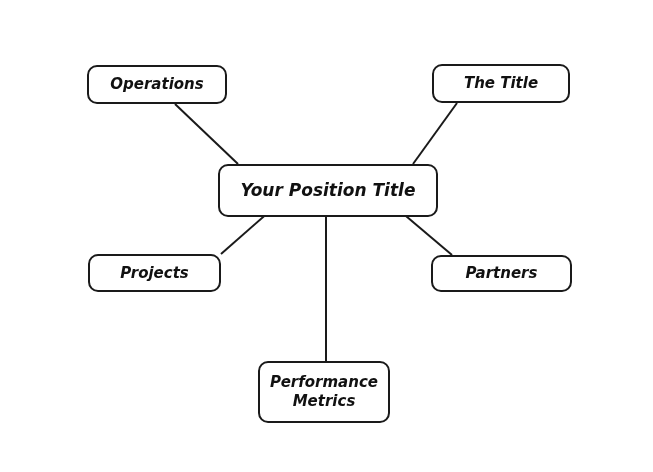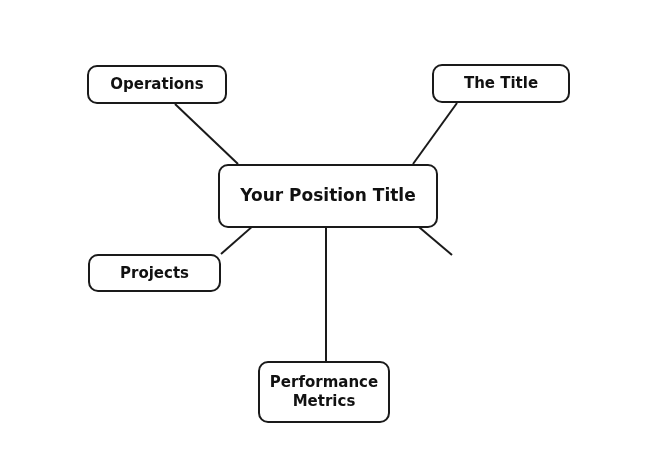--- a/index.html
+++ b/index.html
@@ -34,24 +34,25 @@
     border: 2px solid var(--line-color, #1a1a1a);
     border-radius: 10px;
     background: #ffffff;
     color: var(--text-color, #111111);
     font-weight: bold;
     display: flex;
     align-items: center;
     justify-content: center;
     text-align: center;
     line-height: 1.25;
+    font-style: italic;
   }
   .node-operations  { left: 87px;  top: 65px;  width: 140px; height: 39px; font-size: 15px; }
   .node-team        { left: 432px; top: 64px;  width: 138px; height: 39px; font-size: 15px; }
-  .node-center      { left: 218px; top: 164px; width: 220px; height: 64px; font-size: 17px; }
+  .node-center      { left: 218px; top: 164px; width: 220px; height: 53px; font-size: 17px; }
   .node-projects    { left: 88px;  top: 254px; width: 133px; height: 38px; font-size: 15px; }
   .node-partners    { left: 431px; top: 255px; width: 141px; height: 37px; font-size: 15px; }
   .node-performance { left: 258px; top: 361px; width: 132px; height: 62px; font-size: 15px; padding: 4px 18px; }
 </style>
 </head>
 <body>
 
 <div class="canvas">
 
   <svg class="edges-svg" viewBox="0 0 653 472" xmlns="http://www.w3.org/2000/svg">
@@ -71,18 +72,21 @@
   </div>
 
   <div class="node node-center">
     <span>Your Position Title</span>
   </div>
 
   <div class="node node-projects">
     <span>Projects</span>
   </div>
 
+  <div class="node node-partners">
+    <span>Partners</span>
+  </div>
 
   <div class="node node-performance">
     <span>Performance Metrics</span>
   </div>
 
 </div>
 
 </body></html>

